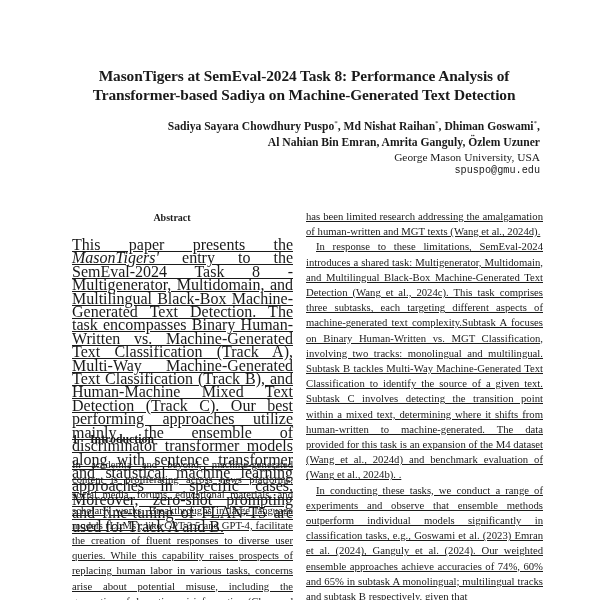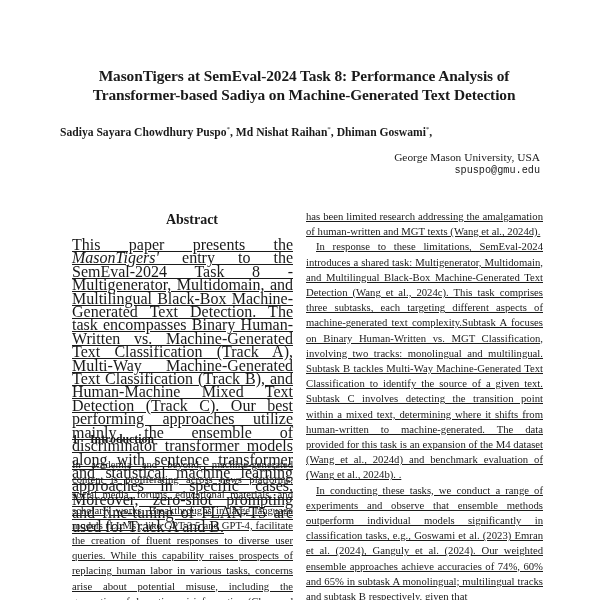--- a/index.html
+++ b/index.html
@@ -1,29 +1,29 @@
 <!DOCTYPE html>
 <html><head>
 <meta charset="utf-8">
 <style>
   html, body { margin: 0; padding: 0; background: #ffffff; }
   body { width: 600px; height: 600px; overflow: hidden; position: relative;
          font-family: "Liberation Serif", "DejaVu Serif", serif; color: #1a1a1a; }
   .page { position: absolute; left: 0; top: 0; width: 600px; height: 600px; }
   .title { position: absolute; left: 64px; top: 66px; width: 480px; text-align: center;
            font-weight: bold; font-size: 15.4px; line-height: 19px; letter-spacing: -0.1px; }
-  .authors { position: absolute; left: 60px; top: 121px; width: 480px; text-align: left;
+  .authors { position: absolute; left: 60px; top: 115px; width: 480px; text-align: right;
              font-weight: bold; font-size: 11.6px; line-height: 16px; }
   .authors sup { font-size: 7px; font-weight: normal; }
   .affil { position: absolute; left: 60px; top: 150px; width: 480px; text-align: right;
            font-size: 11.4px; line-height: 15px; }
   .email { position: absolute; left: 60px; top: 164px; width: 480px; text-align: right;
            font-family: "Liberation Mono", "DejaVu Sans Mono", monospace; font-size: 10.2px; line-height: 14px; }
-  .abstract-head { position: absolute; left: 72px; top: 212px; width: 240px; text-align: center;
-                   font-weight: bold; font-size: 14px; }
+  .abstract-head { position: absolute; left: 52px; top: 212px; width: 240px; text-align: center;
+                   font-weight: bold; font-size: 10px; }
   .abstract { position: absolute; left: 72px; top: 238px; width: 221px;
               font-size: 16px; line-height: 13.4px; text-align: justify; }
   .sec-head { position: absolute; left: 72px; top: 432px; font-weight: bold; font-size: 11.8px; }
   .sec-head .num { display: inline-block; width: 18px; }
   .intro { position: absolute; left: 72px; top: 457px; width: 221px;
            font-size: 10.7px; line-height: 15.2px; text-align: justify; }
   .right-text { position: absolute; left: 306px; top: 209px; width: 237px;
                 font-size: 10.7px; line-height: 15.2px; text-align: justify; }
   p { margin: 0; text-decoration: underline; }
   .indent { text-indent: 10px; }
@@ -38,20 +38,21 @@
     <div>MasonTigers at SemEval-2024 Task 8: Performance Analysis of</div>
     <div>Transformer-based Sadiya on Machine-Generated Text Detection</div>
   </div>
 
   <div class="authors">
     <div>
       <span>Sadiya Sayara Chowdhury Puspo</span><sup>*</sup>,
       <span>Md Nishat Raihan</span><sup>*</sup>,
       <span>Dhiman Goswami</span><sup>*</sup>,
     </div>
+    <div>Al Nahian Bin Emran, Amrita Ganguly, Özlem Uzuner</div>
   </div>
 
   <div class="affil">George Mason University, USA</div>
   <div class="email">spuspo@gmu.edu</div>
 
   <div class="abstract-head">Abstract</div>
   <div class="abstract">
     <p><span>This paper presents the </span><em>MasonTigers'</em><span> entry to the SemEval-2024 Task 8 - Multigenerator, Multidomain, and Multilingual Black-Box Machine-Generated Text Detection. The task encompasses Binary Human-Written vs. Machine-Generated Text Classification (Track A), Multi-Way Machine-Generated Text Classification (Track B), and Human-Machine Mixed Text Detection (Track C). Our best performing approaches utilize mainly the ensemble of discriminator transformer models along with sentence transformer and statistical machine learning approaches in specific cases. Moreover, zero-shot prompting and fine-tuning of FLAN-T5 are used for Track A and B.</span></p>
   </div>
 

